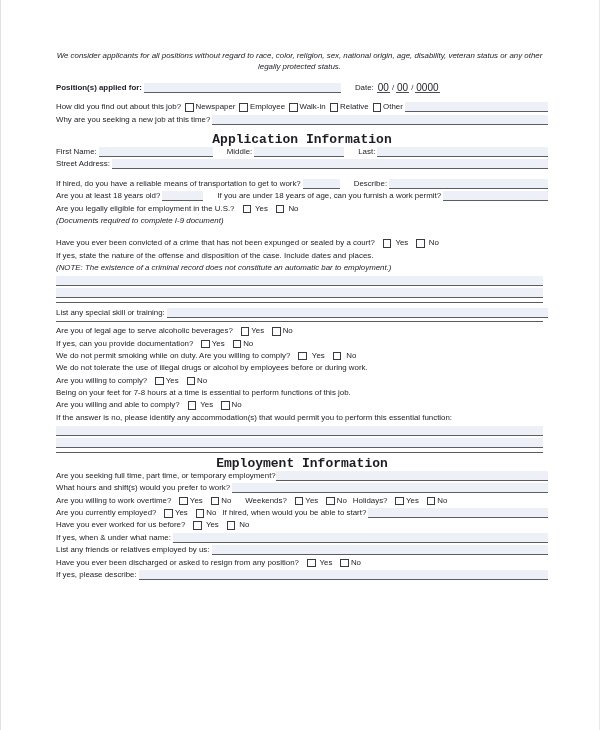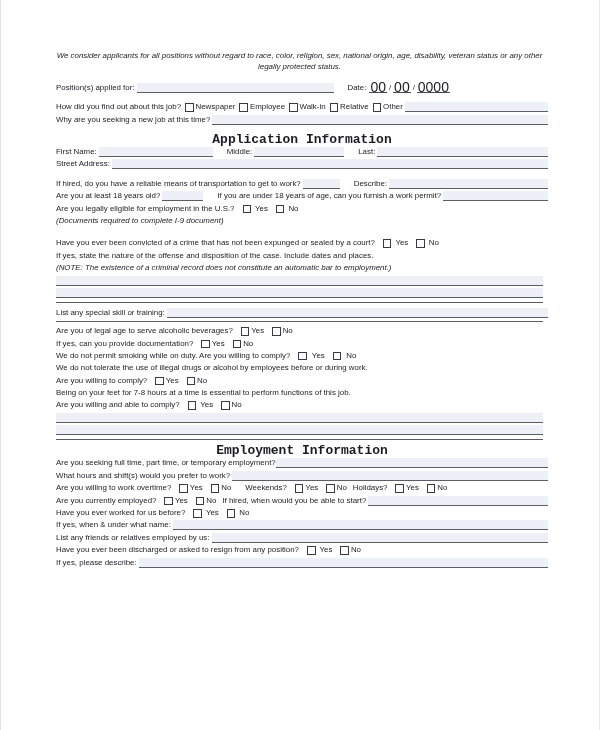--- a/index.html
+++ b/index.html
@@ -35,21 +35,21 @@
   .row {
     display: flex;
     align-items: flex-end;
     font-size: 7.9px;
     line-height: 10px;
     white-space: nowrap;
     margin-bottom: 2.4px;
   }
   .t { flex: 0 0 auto; }
   .ital { font-style: italic; }
-  .bold { font-weight: normal; }
+  .bold { font-weight: bold; }
   .sect {
     font-size: 13px;
     font-weight: bold;
     line-height: 11px;
     margin-bottom: 2px;
     font-family: Liberation Mono, monospace;
   }
   .para {
     font-size: 7.9px;
     font-style: italic;
@@ -79,21 +79,21 @@
     border: 1.1px solid #3a3a46;
     background: #ffffff;
     flex: 0 0 auto;
     margin: 0 2px 0.5px 4px;
     box-sizing: border-box;
   }
   .cb.pad { margin-left: 8px; }
 
   
   .dnum {
-    font-size: 14px;
+    font-size: 10px;
     border-bottom: 1px solid #4a4a55;
     padding: 0 1px;
     line-height: 9px;
   }
   .dsep { padding: 0 2px; font-size: 7.6px; }
 
   
   .blanklines { margin: 3px 0 3px 0; }
   .bl {
     height: 9px;
@@ -283,20 +283,23 @@
     </div>
 
     <div class="row">
       <span class="t">Are you willing and able to comply?</span>
       <span class="cb pad"></span>
       <span class="t" style="padding-left:2px">Yes</span>
       <span class="cb pad"></span>
       <span class="t">No</span>
     </div>
 
+    <div class="row">
+      <span class="t">If the answer is no, please identify any accommodation(s) that would permit you to perform this essential function:</span>
+    </div>
 
     <div class="blanklines">
       <div class="bl"></div>
       <div class="bl"></div>
     </div>
 
     <div class="rule"></div>
 
     <div class="sect">Employment Information</div>
 

